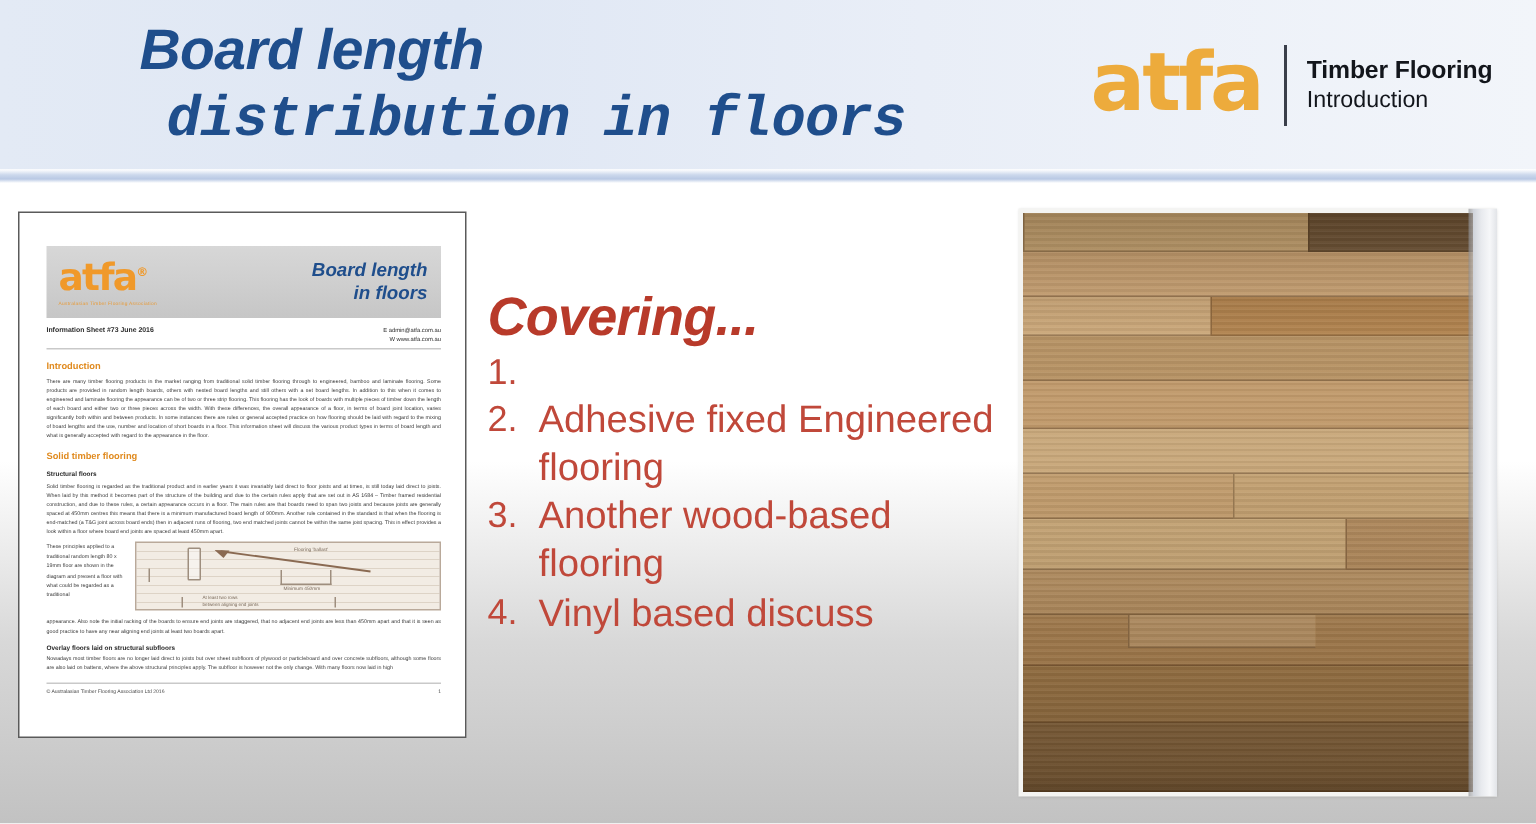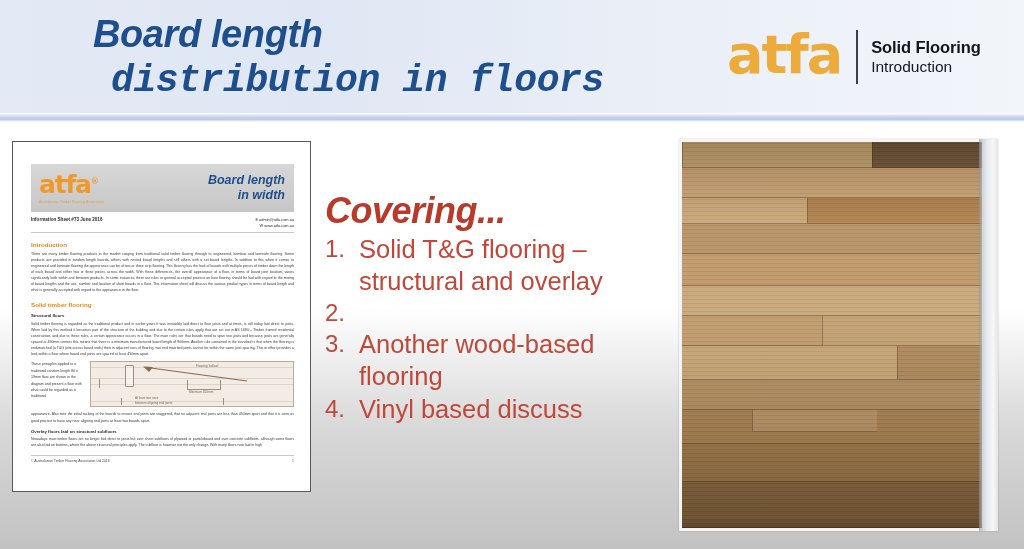--- a/index.html
+++ b/index.html
@@ -225,40 +225,40 @@
   <div id="header">
     <div id="slide-title">
       <span class="line line1">Board length</span>
       <span class="line line2">distribution in floors</span>
     </div>
 
     <div id="atfa-logo">
       <div id="atfa-wordmark">atfa</div>
       <div id="atfa-divider"></div>
       <div id="atfa-text">
-        <div class="l2">Solid Flooring</div>
+        <div class="l2">Timber Flooring</div>
         <div class="l3">Introduction</div>
       </div>
     </div>
   </div>
   <div id="header-rule"></div>
 
   <div id="doc-panel">
     <div id="doc-inner">
 
       <div id="doc-header-band">
         <div id="doc-logo-block">
           <div id="doc-atfa">
             <span>atfa</span><sup>®</sup>
           </div>
           <div id="doc-atfa-sub">Australasian Timber Flooring Association</div>
         </div>
         <div id="doc-title-block">
           <div>Board length</div>
-          <div>in width</div>
+          <div>in floors</div>
         </div>
       </div>
 
       <div id="doc-meta">
         <div id="doc-meta-left">Information Sheet #73 June 2016</div>
         <div id="doc-meta-right">
           <div>E  admin@atfa.com.au</div>
           <div>W  www.atfa.com.au</div>
         </div>
       </div>
@@ -304,24 +304,24 @@
       </div>
 
     </div>
   </div>
 
   <div id="covering">
     <div id="covering-title">Covering...</div>
     <ol id="covering-list">
       <li>
         <span class="num">1.</span>
-        <span class="txt">Solid T&amp;G flooring – structural and overlay</span>
       </li>
       <li>
         <span class="num">2.</span>
+        <span class="txt">Adhesive fixed Engineered flooring</span>
       </li>
       <li>
         <span class="num">3.</span>
         <span class="txt">Another wood-based flooring</span>
       </li>
       <li>
         <span class="num">4.</span>
         <span class="txt">Vinyl  based discuss</span>
       </li>
     </ol>

